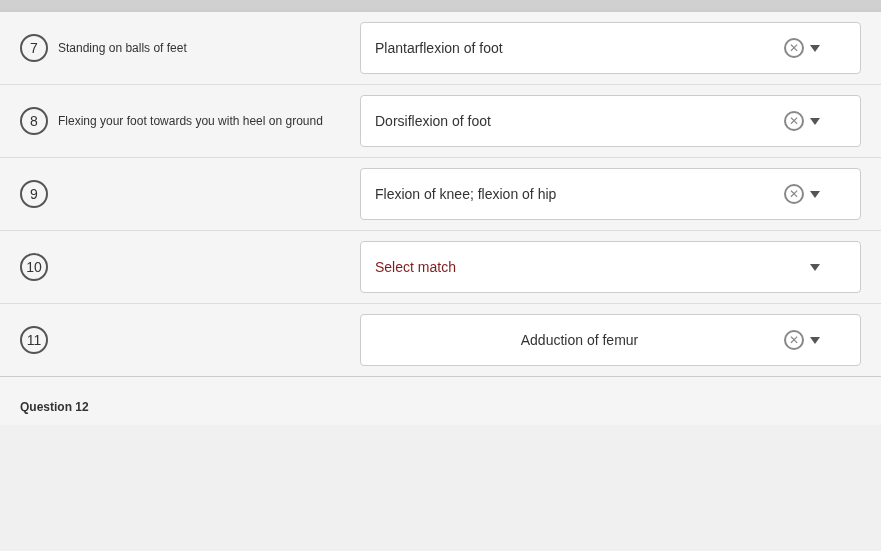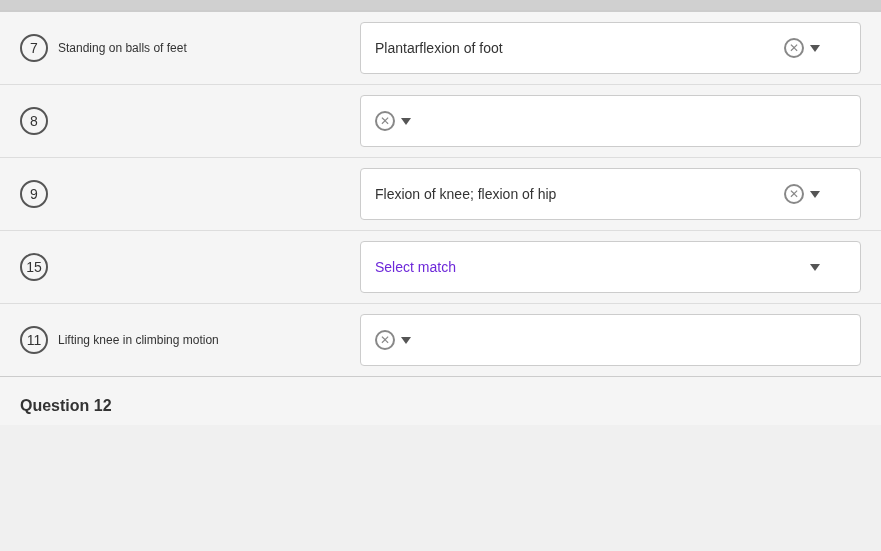--- a/index.html
+++ b/index.html
@@ -81,21 +81,21 @@
       justify-content: space-between;
       min-height: 52px;
       cursor: pointer;
     }
     .select-box .select-value {
       flex: 1;
       font-size: 14px;
       color: #333;
     }
     .select-box .select-value.placeholder {
-      color: #6d28d9;
+      color: #7f1d1d;
     }
     .select-controls {
       display: flex;
       align-items: center;
       gap: 6px;
     }
     .clear-btn {
       width: 20px;
       height: 20px;
       border-radius: 50%;
@@ -116,21 +116,21 @@
       border-top: 7px solid #555;
       cursor: pointer;
       flex-shrink: 0;
     }
     .footer-row {
       padding: 20px 20px 10px 20px;
       background: #f5f5f5;
       border-top: 1px solid #ccc;
     }
     .question-title {
-      font-size: 16px;
+      font-size: 12px;
       font-weight: bold;
       color: #333;
     }
   </style>
 </head>
 <body>
 
 <div class="container">
   <div class="top-bar"></div>
 
@@ -146,23 +146,25 @@
             <div class="select-controls">
               <div class="clear-btn">✕</div>
               <div class="dropdown-arrow"></div>
             </div>
           </div>
         </div>
       </div>
       <div class="question-row">
         <div class="left-col">
           <div class="number-circle">8</div>
-        </div>
-        <div class="right-col">
-          <div class="select-box">
+          <span class="question-text">Flexing your foot towards you with heel on ground</span>
+        </div>
+        <div class="right-col">
+          <div class="select-box">
+            <span class="select-value">Dorsiflexion of foot</span>
             <div class="select-controls">
               <div class="clear-btn">✕</div>
               <div class="dropdown-arrow"></div>
             </div>
           </div>
         </div>
       </div>
       <div class="question-row">
         <div class="left-col">
           <div class="number-circle">9</div>
@@ -172,38 +174,38 @@
             <span class="select-value">Flexion of knee; flexion of hip</span>
             <div class="select-controls">
               <div class="clear-btn">✕</div>
               <div class="dropdown-arrow"></div>
             </div>
           </div>
         </div>
       </div>
       <div class="question-row">
         <div class="left-col">
-          <div class="number-circle">15</div>
+          <div class="number-circle">10</div>
         </div>
         <div class="right-col">
           <div class="select-box">
             <span class="select-value placeholder">Select match</span>
             <div class="select-controls">
               <div class="dropdown-arrow"></div>
             </div>
           </div>
         </div>
       </div>
       <div class="question-row">
         <div class="left-col">
           <div class="number-circle">11</div>
-          <span class="question-text">Lifting knee in climbing motion</span>
-        </div>
-        <div class="right-col">
-          <div class="select-box">
+        </div>
+        <div class="right-col">
+          <div class="select-box">
+            <span class="select-value">Adduction of femur</span>
             <div class="select-controls">
               <div class="clear-btn">✕</div>
               <div class="dropdown-arrow"></div>
             </div>
           </div>
         </div>
       </div>
     </div>
 
   <div class="footer-row">

